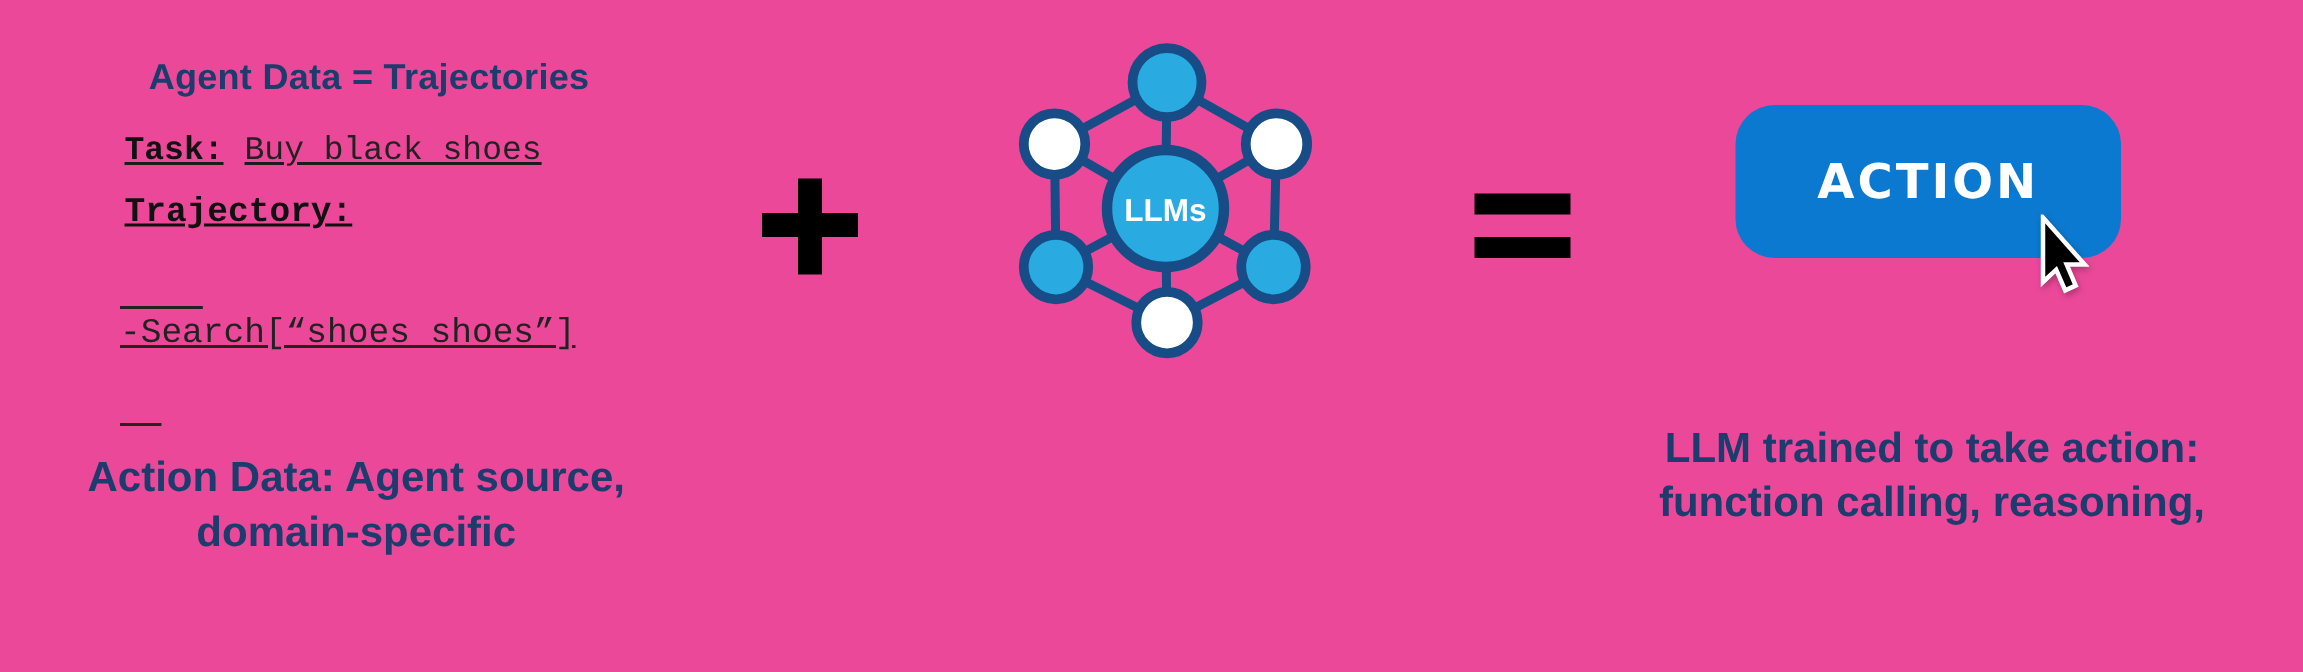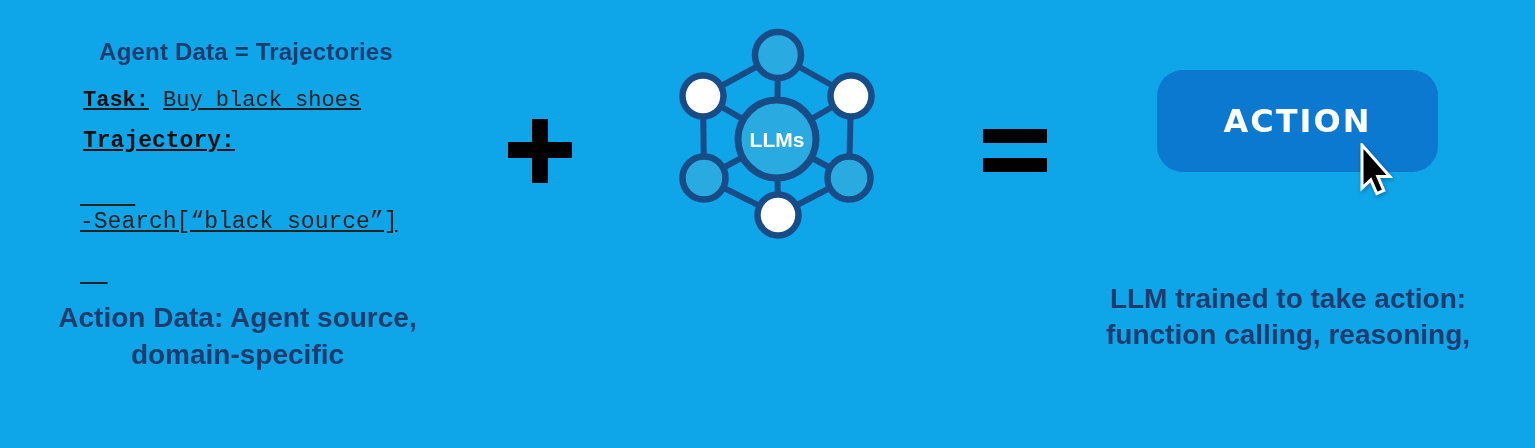--- a/index.html
+++ b/index.html
@@ -1,20 +1,20 @@
 <!DOCTYPE html>
 <html><head>
 <meta charset="utf-8">
 <style>
   * { margin:0; padding:0; box-sizing:border-box; }
   html,body { background:#ffffff; }
   .canvas {
     position:relative;
     width:1535px; height:448px;
-    background:#0ea5e9;
+    background:#ec4899;
     overflow:hidden;
     font-family:"Liberation Sans", sans-serif;
   }
   
   .left-heading {
     position:absolute; left:20px; top:38px; width:452px;
     text-align:center;
     font-size:24px; font-weight:bold; color:#1b3c6d;
     letter-spacing:0.2px;
   }
@@ -37,21 +37,21 @@
   .plus .vbar { position:absolute; left:24px; top:0; width:16px; height:64px; background:#000; }
   .plus .hbar { position:absolute; left:0; top:23px; width:64px; height:16px; background:#000; }
   .equals { position:absolute; left:983px; top:129px; width:64px; height:43px; }
   .equals .bar { position:absolute; left:0; width:64px; height:14px; background:#000; }
   .equals .bar.b1 { top:0; }
   .equals .bar.b2 { top:29px; }
   
   .network { position:absolute; left:655px; top:10px; width:250px; height:245px; }
   
   .action-button {
-    position:absolute; left:1157px; top:70px; width:281px; height:102px;
+    position:absolute; left:1157px; top:70px; width:257px; height:102px;
     background:#0b79d0; border:none; border-radius:26px;
     display:flex; align-items:center; justify-content:center;
     font-family:"DejaVu Sans","Liberation Sans",sans-serif;
     font-size:32px; font-weight:bold; color:#ffffff; letter-spacing:2px;
     cursor:default;
   }
   .cursor { position:absolute; left:1360px; top:143px; width:33px; height:54px;
     filter:drop-shadow(1px 2px 2px rgba(0,0,0,0.28)); }
 </style>
 </head>
@@ -59,21 +59,21 @@
 
 <div class="canvas">
 
   <div class="left-heading">Agent Data = Trajectories</div>
 
   <div class="task-line mono"><span class="lbl">Task:</span><span class="val">Buy black shoes</span></div>
 
   <div class="traj-label mono">Trajectory:</div>
 
   <div class="steps mono">
-    <div>-Search[“black source”]</div>
+    <div>-Search[“shoes shoes”]</div>
   </div>
 
   <div class="caption caption-left">
     <div>Action Data: Agent source,</div>
     <div>domain-specific</div>
   </div>
 
   <div class="plus">
     <div class="vbar"></div>
     <div class="hbar"></div>

